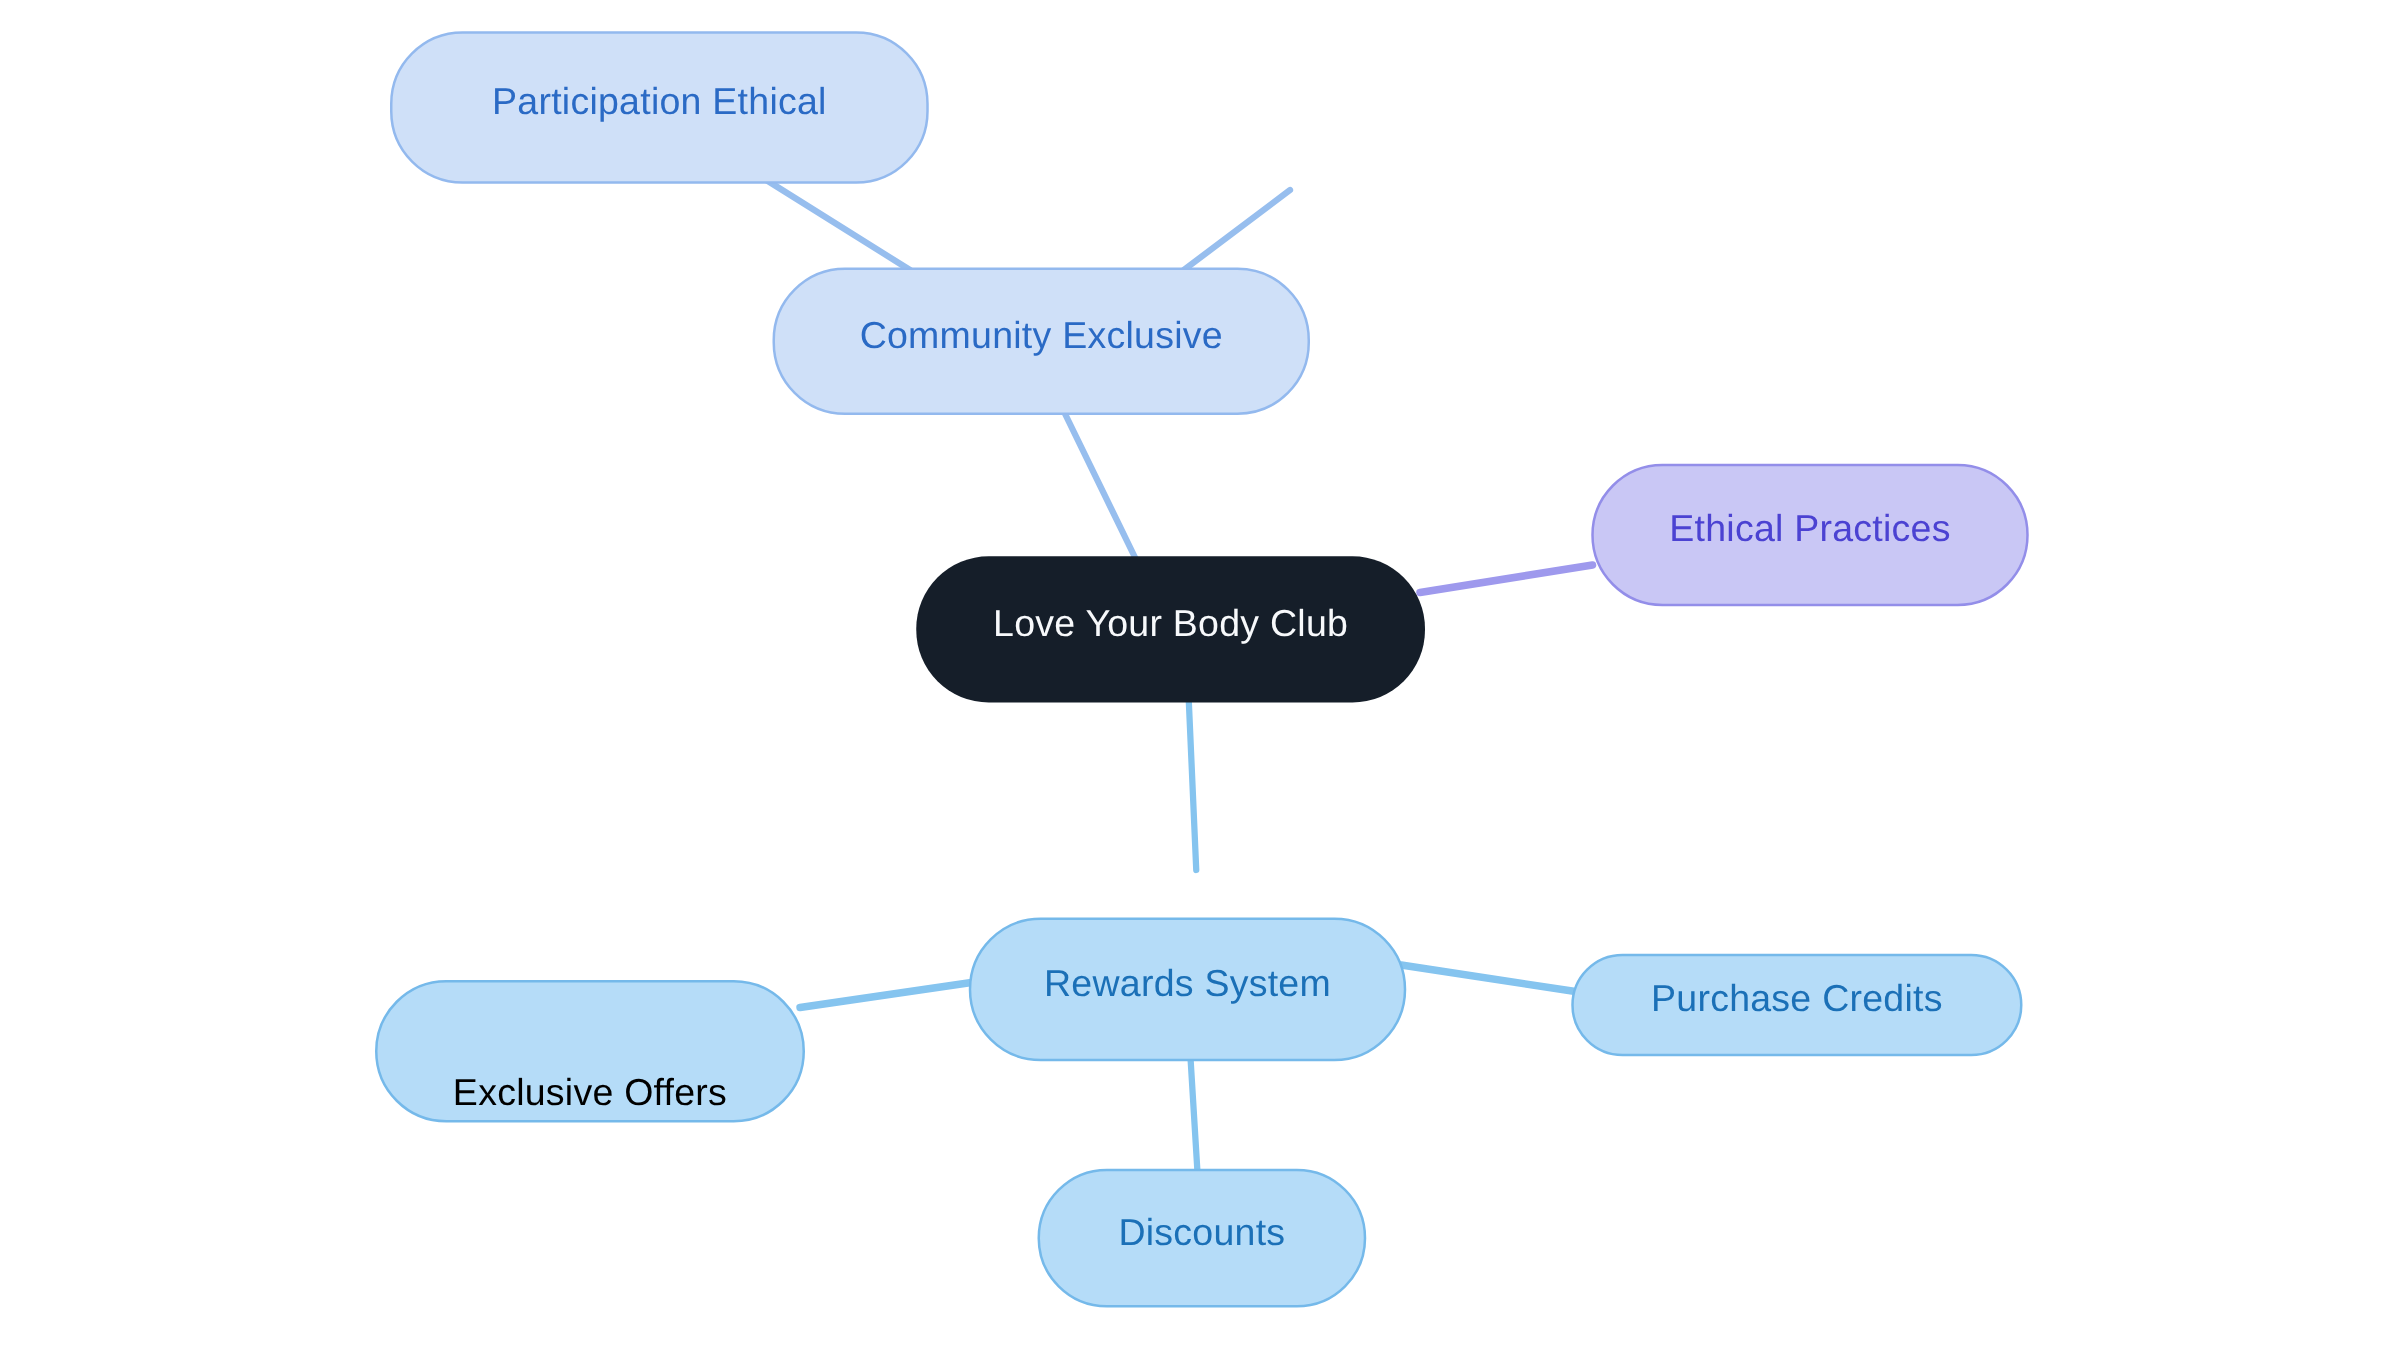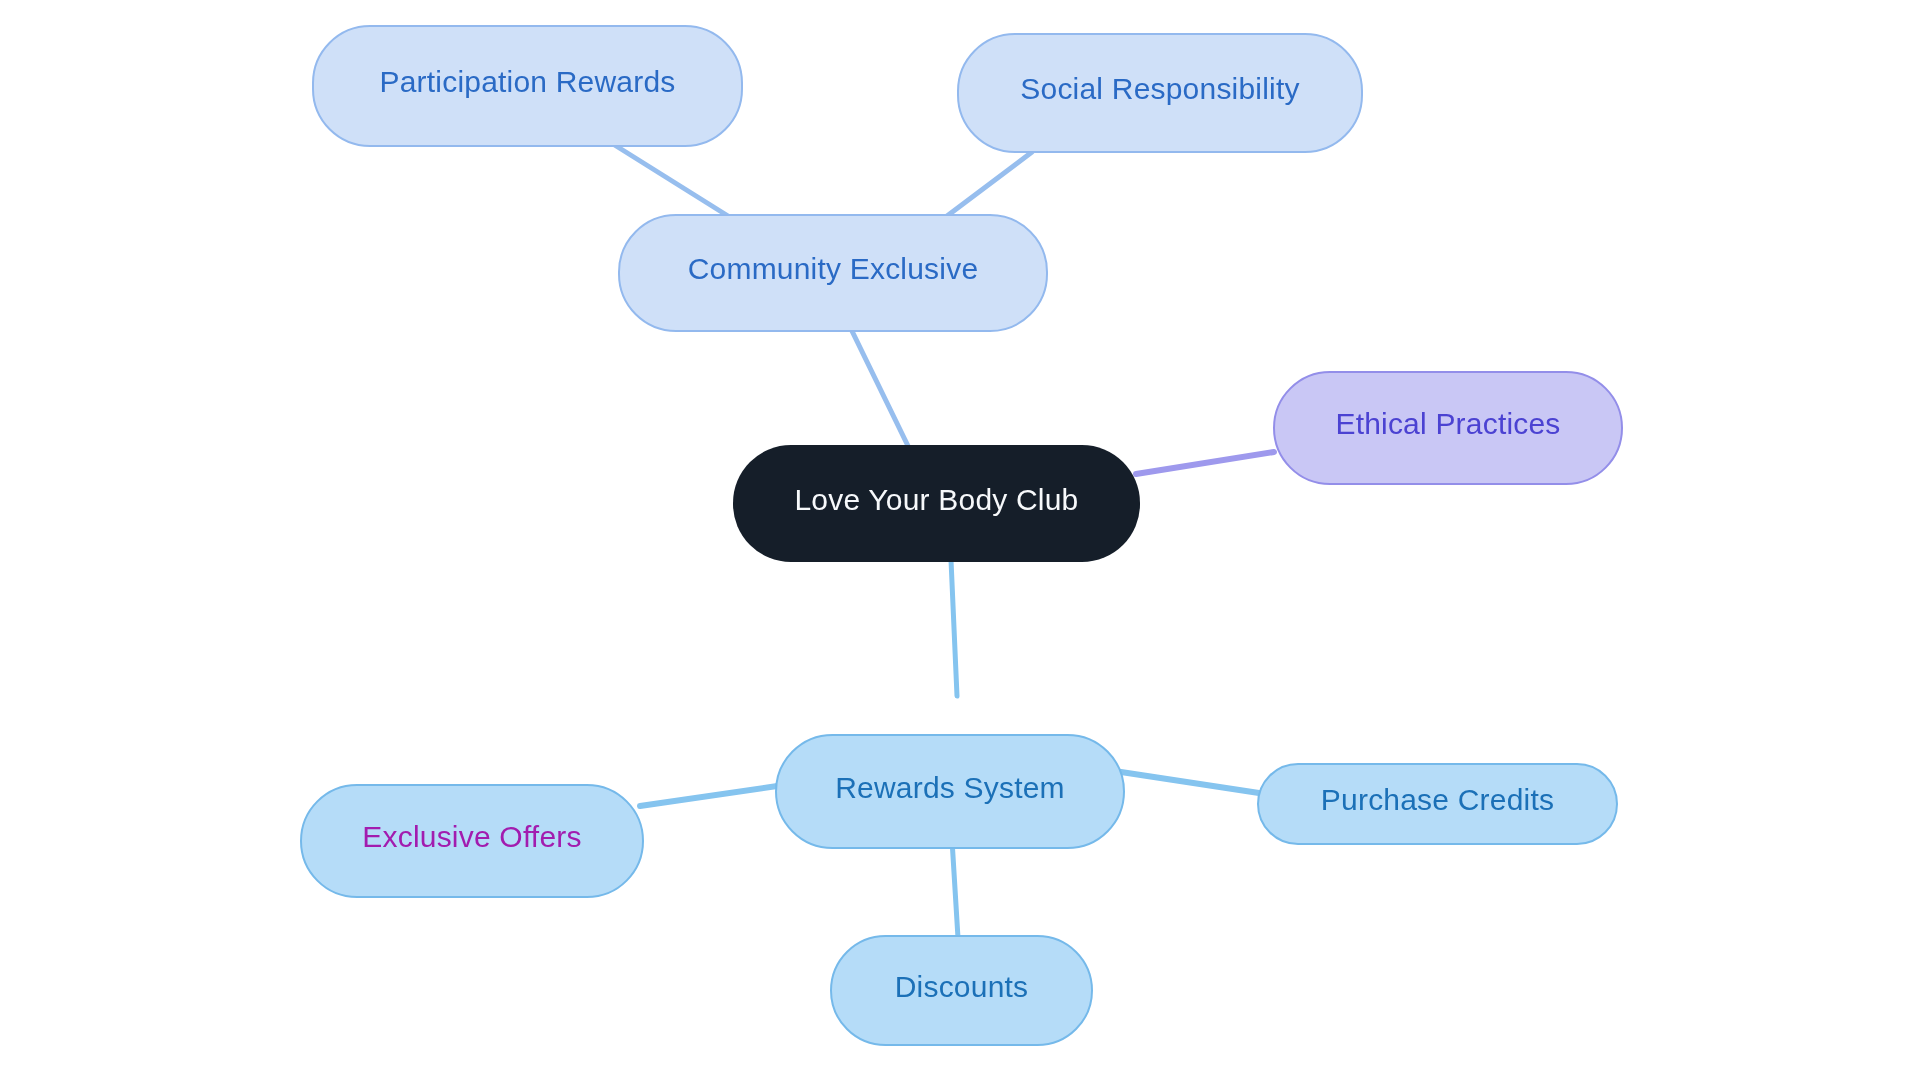--- a/index.html
+++ b/index.html
@@ -63,44 +63,41 @@
     <line x1="1032" y1="152" x2="947" y2="216" stroke-width="5" stroke-linecap="round" stroke="#97beee"></line>
     <line x1="852" y1="331" x2="909" y2="448" stroke-width="5" stroke-linecap="round" stroke="#97beee"></line>
     <line x1="1136" y1="474" x2="1274" y2="452" stroke-width="6" stroke-linecap="round" stroke="#9e99ed"></line>
     <line x1="951" y1="560" x2="957" y2="696" stroke-width="5" stroke-linecap="round" stroke="#85c4ef"></line>
     <line x1="784" y1="785" x2="640" y2="806" stroke-width="6" stroke-linecap="round" stroke="#85c4ef"></line>
     <line x1="1121" y1="772" x2="1259" y2="793" stroke-width="6" stroke-linecap="round" stroke="#85c4ef"></line>
     <line x1="950" y1="807" x2="958" y2="938" stroke-width="5" stroke-linecap="round" stroke="#85c4ef"></line>
   </svg>
 
   <div class="node node-participation" style="background: rgb(207, 224, 248); border-color: rgb(147, 185, 238); color: rgb(42, 106, 197);">
-    <span class="label">Participation Rewards</span>
+    <span class="label">Participation Ethical</span>
   </div>
 
-  <div class="node node-social" style="background: rgb(207, 224, 248); border-color: rgb(147, 185, 238); color: rgb(42, 106, 197);">
-    <span class="label">Social Responsibility</span>
-  </div>
 
   <div class="node node-community" style="background: rgb(207, 224, 248); border-color: rgb(147, 185, 238); color: rgb(42, 106, 197);">
     <span class="label">Community Exclusive</span>
   </div>
 
   <div class="node node-ethical" style="background: rgb(201, 199, 245); border-color: rgb(147, 142, 233); color: rgb(75, 66, 210);">
     <span class="label">Ethical Practices</span>
   </div>
 
   <div class="node node-root" style="background: rgb(21, 30, 41); border-color: rgb(21, 30, 41); color: rgb(247, 249, 251);">
     <span class="label">Love Your Body Club</span>
   </div>
 
   <div class="node node-rewards" style="background: rgb(181, 220, 248); border-color: rgb(117, 185, 234); color: rgb(27, 112, 183);">
     <span class="label">Rewards System</span>
   </div>
 
-  <div class="node node-exclusive" style="background: rgb(181, 220, 248); border-color: rgb(117, 185, 234); color: #a21caf;">
+  <div class="node node-exclusive" style="background: rgb(181, 220, 248); border-color: rgb(117, 185, 234); color: #000000; align-items: flex-end;">
     <span class="label">Exclusive Offers</span>
   </div>
 
   <div class="node node-purchase" style="background: rgb(181, 220, 248); border-color: rgb(117, 185, 234); color: rgb(27, 112, 183);">
     <span class="label">Purchase Credits</span>
   </div>
 
   <div class="node node-discounts" style="background: rgb(181, 220, 248); border-color: rgb(117, 185, 234); color: rgb(27, 112, 183);">
     <span class="label">Discounts</span>
   </div>

